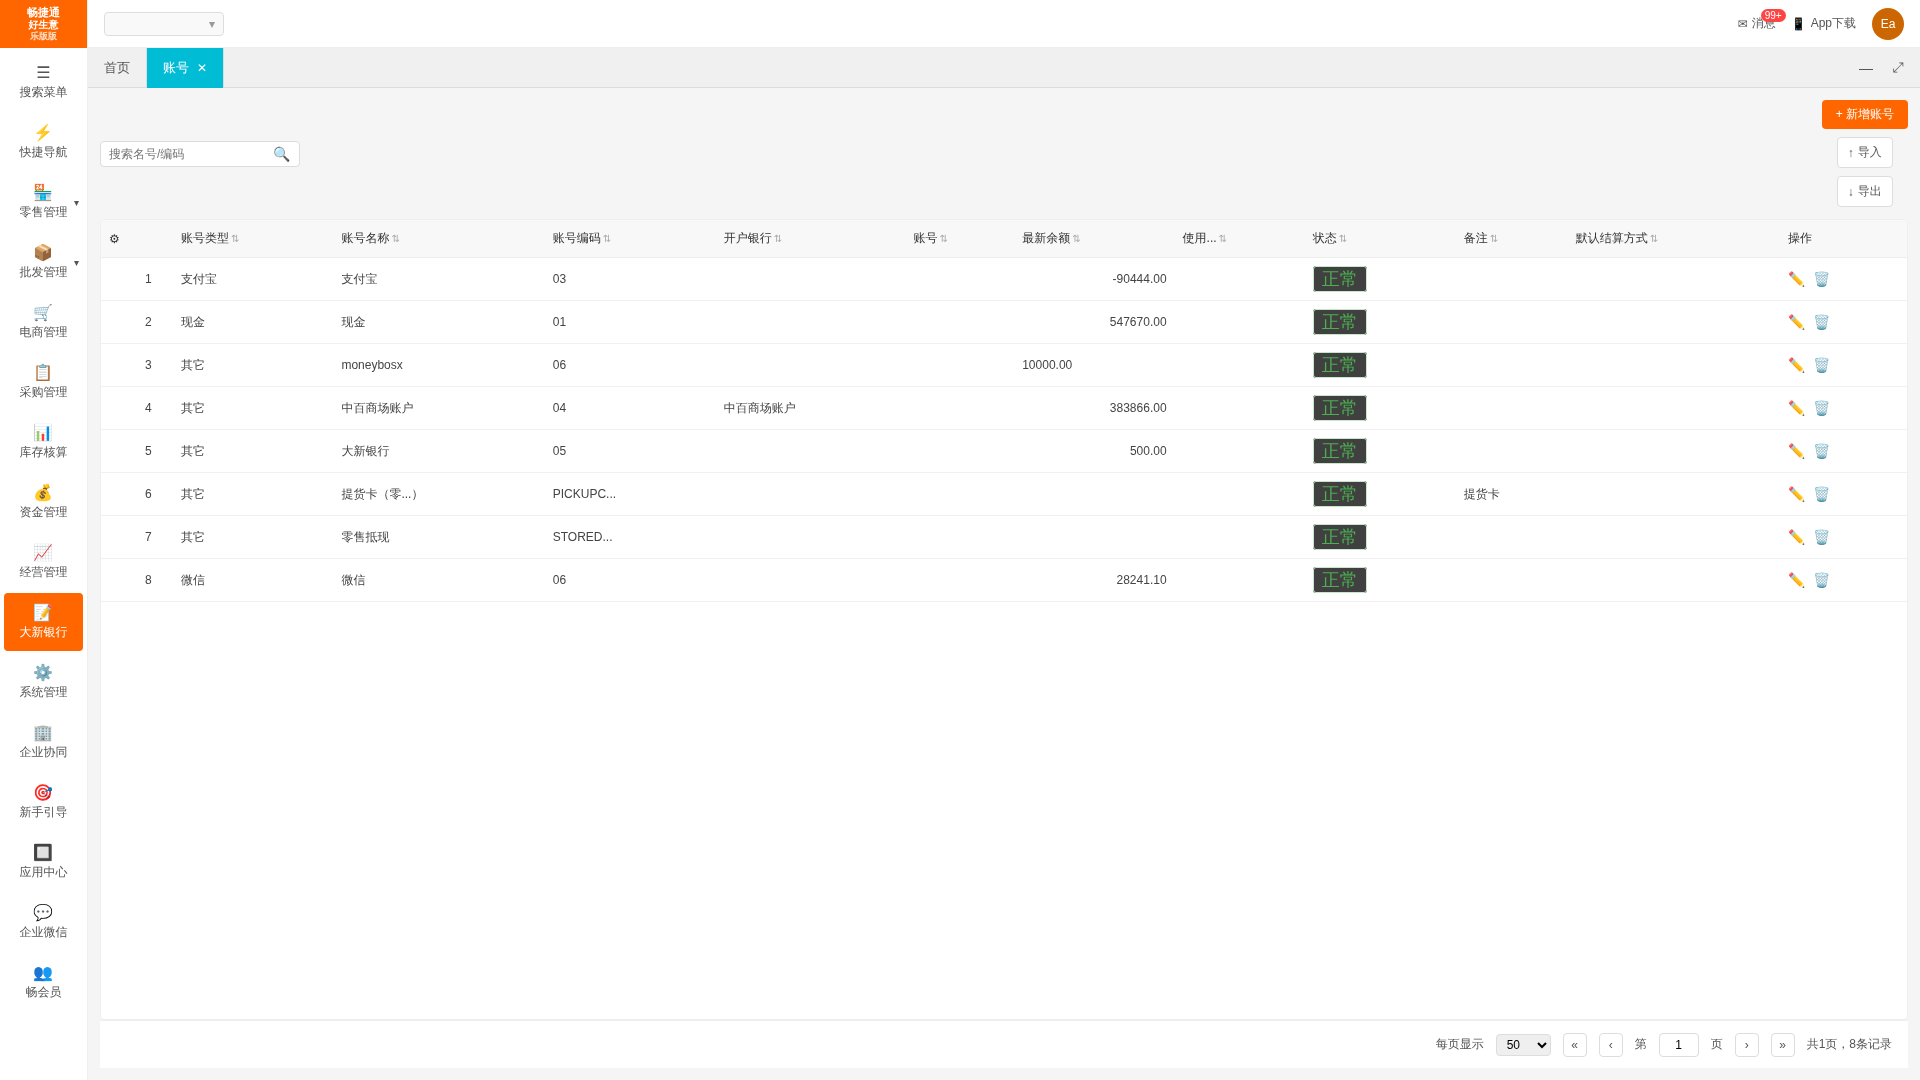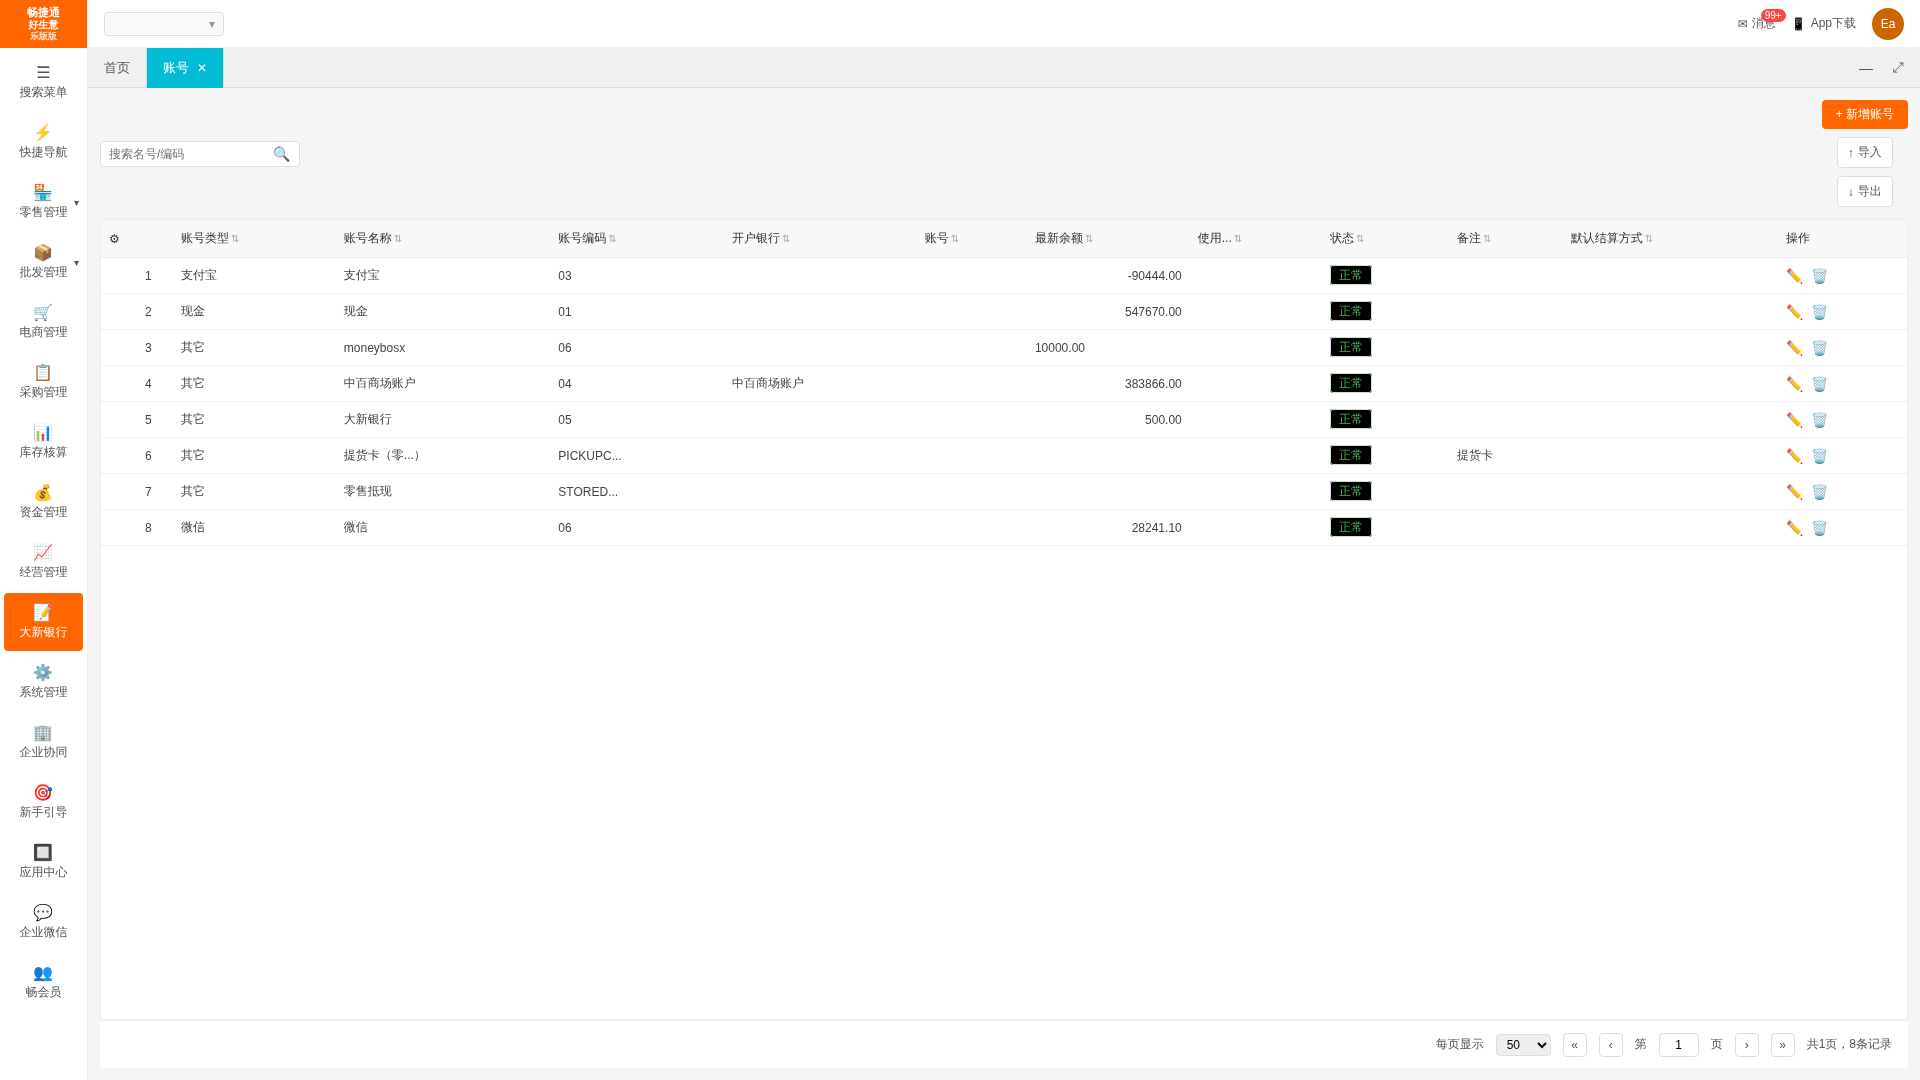--- a/index.html
+++ b/index.html
@@ -132,21 +132,21 @@
       white-space: nowrap;
       font-size: 12px;
     }
     th .sort-icons { color: #aaa; font-size: 10px; margin-left: 2px; }
     td {
       padding: 9px 8px;
       border-bottom: 1px solid #f0f0f0;
       color: #444;
       font-size: 12px;
     }
-    .status-badge { background: #000000; color: #4caf50; border: 1px solid #c8e6c9; border-radius: 3px; padding: 2px 8px; font-size: 12px; }
+    .status-badge { background: #404040; color: #4caf50; border: 1px solid #c8e6c9; border-radius: 3px; padding: 2px 8px; font-size: 18px; }
     .action-icons { display: flex; gap: 8px; }
     .action-icon { cursor: pointer; color: #666; font-size: 14px; }
 
     
     .pagination {
       height: 48px;
       background: white;
       border-top: 1px solid #eee;
       display: flex;
       align-items: center;

